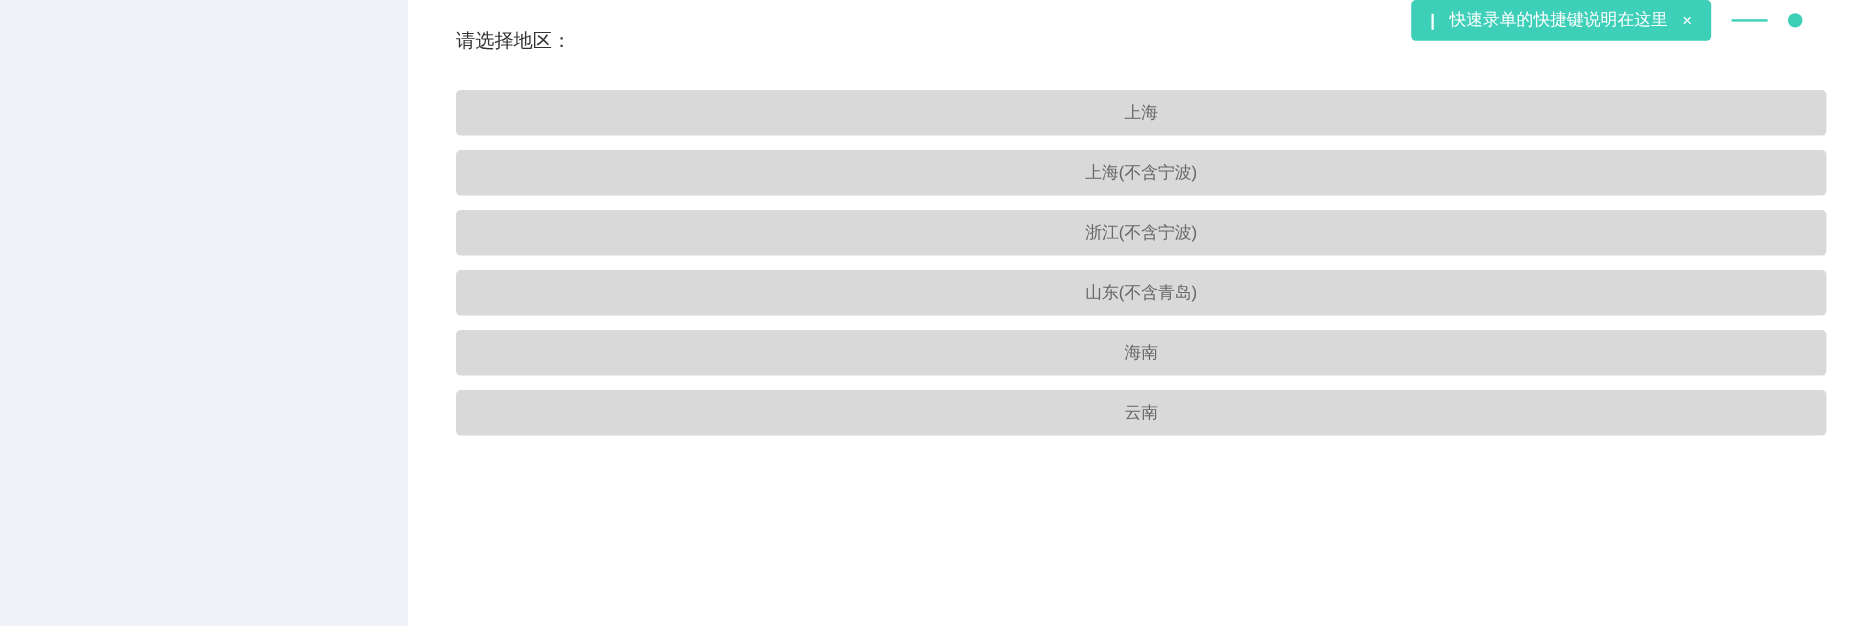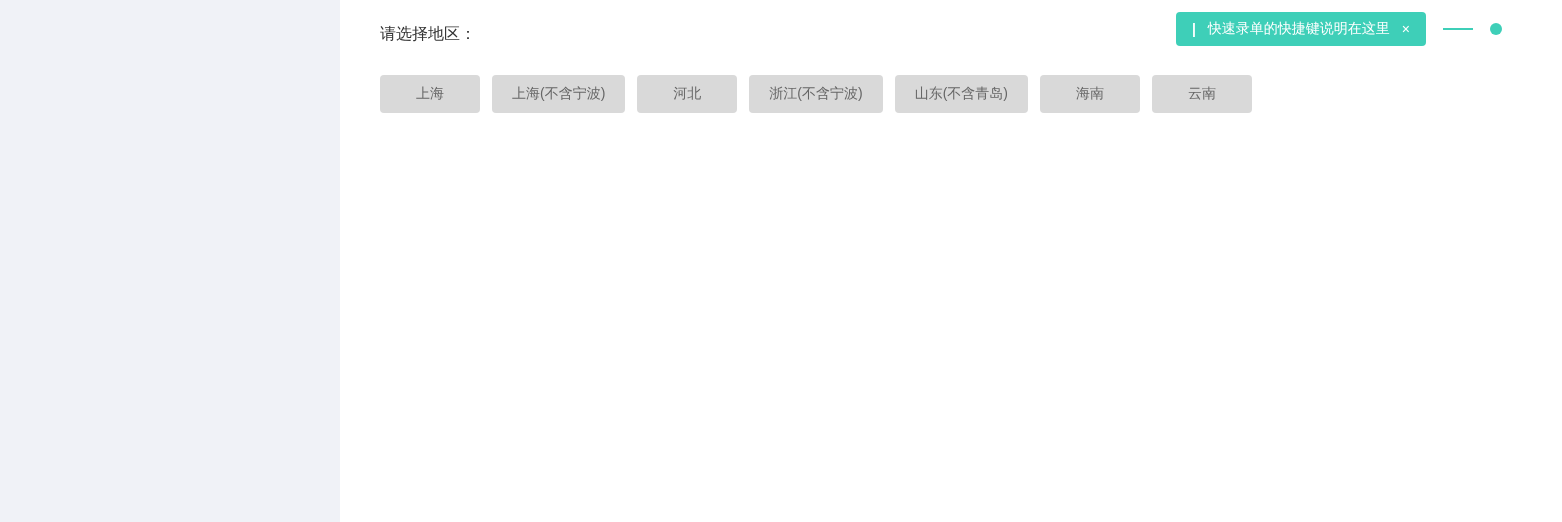--- a/index.html
+++ b/index.html
@@ -40,38 +40,39 @@
       font-size: 16px;
       color: #333;
       margin-bottom: 30px;
       font-weight: normal;
     }
 
     .region-grid {
       display: flex;
       flex-wrap: wrap;
       gap: 12px;
+      flex-direction: column;
     }
 
     .region-btn {
       background: #d9d9d9;
       border: none;
       border-radius: 4px;
       padding: 10px 20px;
       font-size: 14px;
       color: #666;
       cursor: pointer;
       min-width: 100px;
       text-align: center;
       white-space: nowrap;
     }
 
     .tooltip-container {
       position: absolute;
-      top: 12px;
+      top: 0;
       right: 60px;
       display: flex;
       align-items: center;
       gap: 17px;
     }
 
     .tooltip-bubble {
       background: #3ecfb8;
       color: #fff;
       padding: 8px 16px;
@@ -114,21 +115,20 @@
 <body>
 
 <div class="left-sidebar"></div>
 
 <div class="main-content">
   <div class="page-title">请选择地区：</div>
   <div class="region-grid">
 
   <button class="region-btn">上海</button>
       <button class="region-btn">上海(不含宁波)</button>
-      <button class="region-btn">河北</button>
       <button class="region-btn">浙江(不含宁波)</button>
       <button class="region-btn">山东(不含青岛)</button>
       <button class="region-btn">海南</button>
       <button class="region-btn">云南</button>
     </div>
 </div>
 
 <div class="tooltip-container">
   <div class="tooltip-bubble">
     <span>快速录单的快捷键说明在这里</span>

